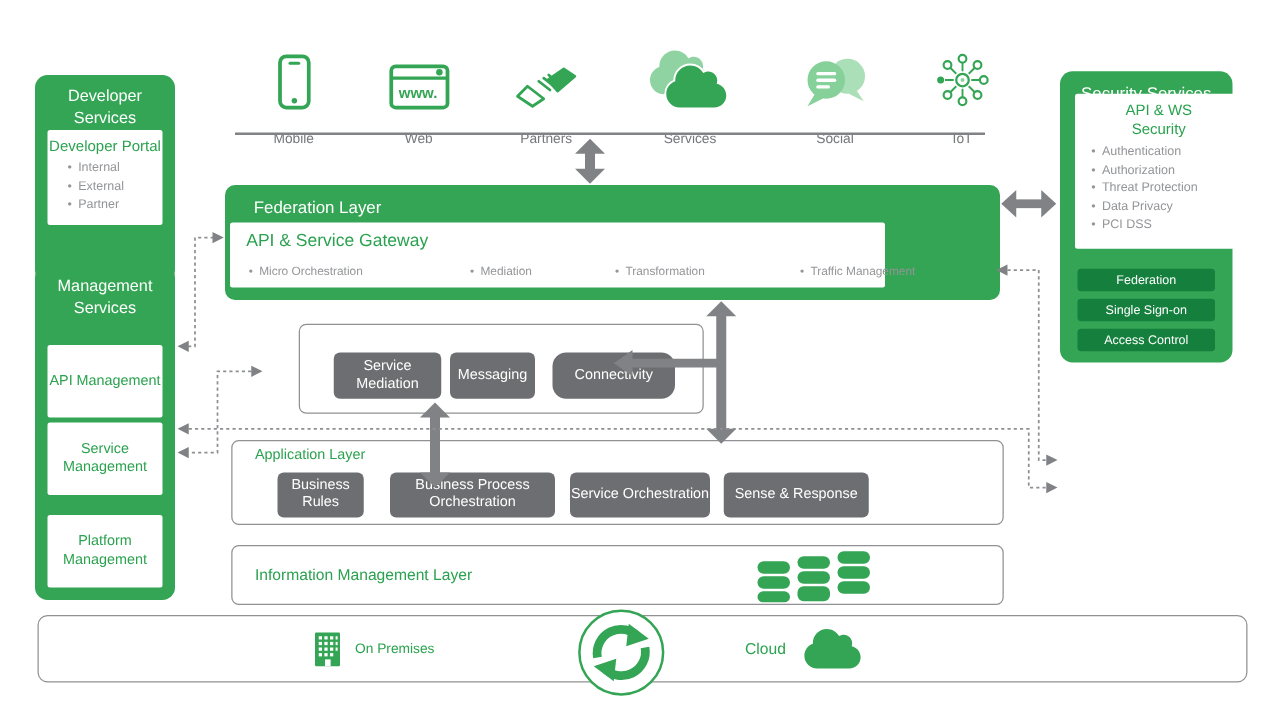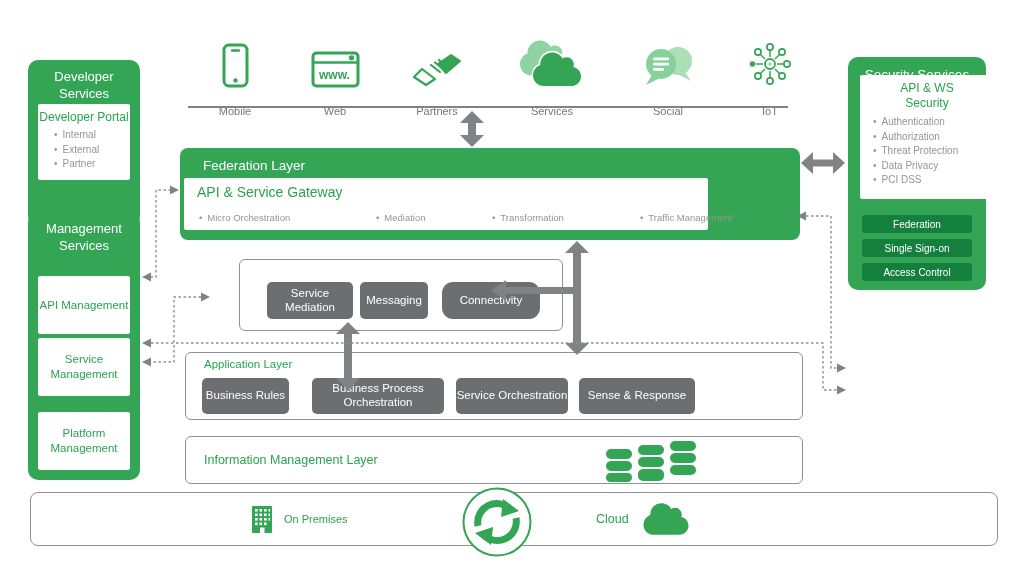--- a/index.html
+++ b/index.html
@@ -163,21 +163,21 @@
   </div>
 
   <div class="layerbox" style="left:199px;top:259px;width:322px;height:70px;margin-left:40px;">
     <div class="gbtn" style="left:27px;top:22px;width:86px;height:37px;">Service Mediation</div>
     <div class="gbtn" style="left:120px;top:22px;width:68px;height:37px;">Messaging</div>
     <div class="gbtn" style="left:202px;top:22px;width:98px;height:37px;border-radius:11px;">Connectivity</div>
   </div>
 
   <div class="layerbox" style="left:185px;top:352px;width:616px;height:66px;">
     <div class="greenlabel" style="left:18px;top:5px;font-size:11.5px;">Application Layer</div>
-    <div class="gbtn" style="left:16px;top:25px;width:87px;height:36px;">Business Rules</div>
+    <div class="gbtn" style="left:36px;top:25px;width:69px;height:36px;">Business Rules</div>
     <div class="gbtn" style="left:126px;top:25px;width:132px;height:36px;">Business Process Orchestration</div>
     <div class="gbtn" style="left:270px;top:25px;width:112px;height:36px;">Service Orchestration</div>
     <div class="gbtn" style="left:393px;top:25px;width:116px;height:36px;">Sense &amp; Response</div>
   </div>
 
   <div class="layerbox" style="left:30px;top:492px;width:966px;height:52px;border-radius:8px;">
     <div style="position:absolute;left:218px;top:11px;">
       <svg width="26" height="30" viewBox="0 0 26 30">
         <rect x="3" y="2" width="20" height="27" rx="1" fill="#33a554"></rect>
         <g fill="#fff">

